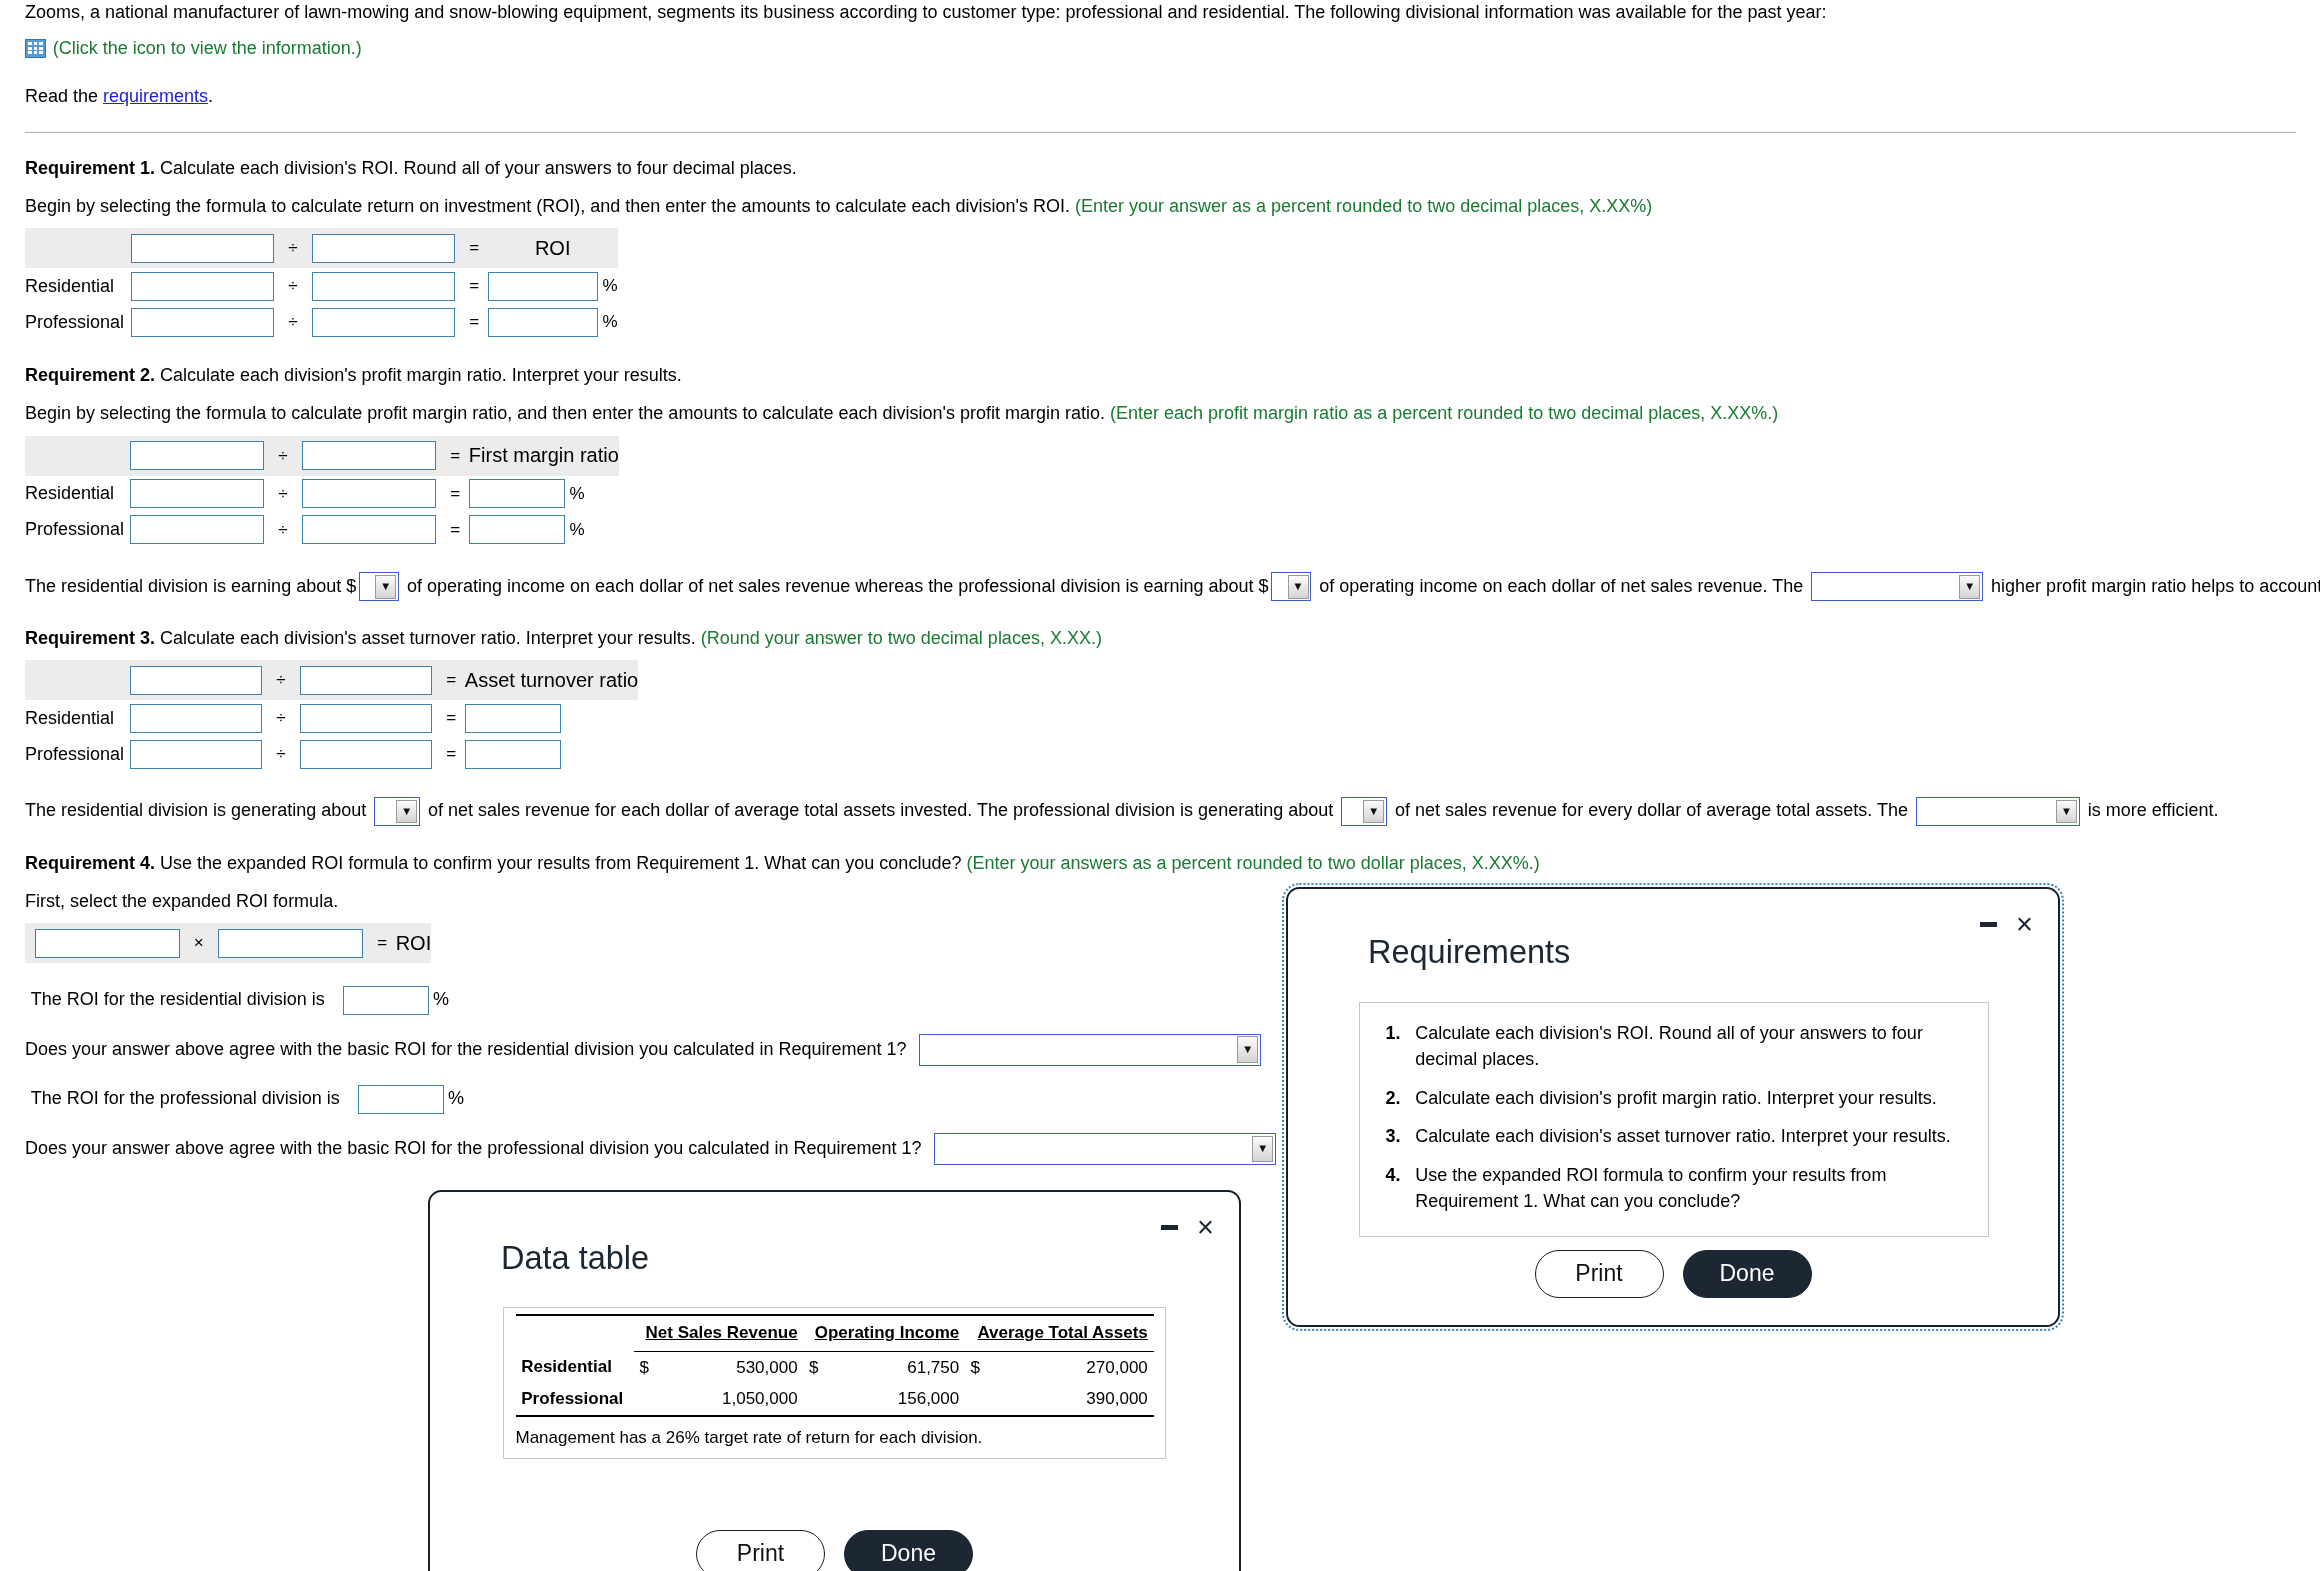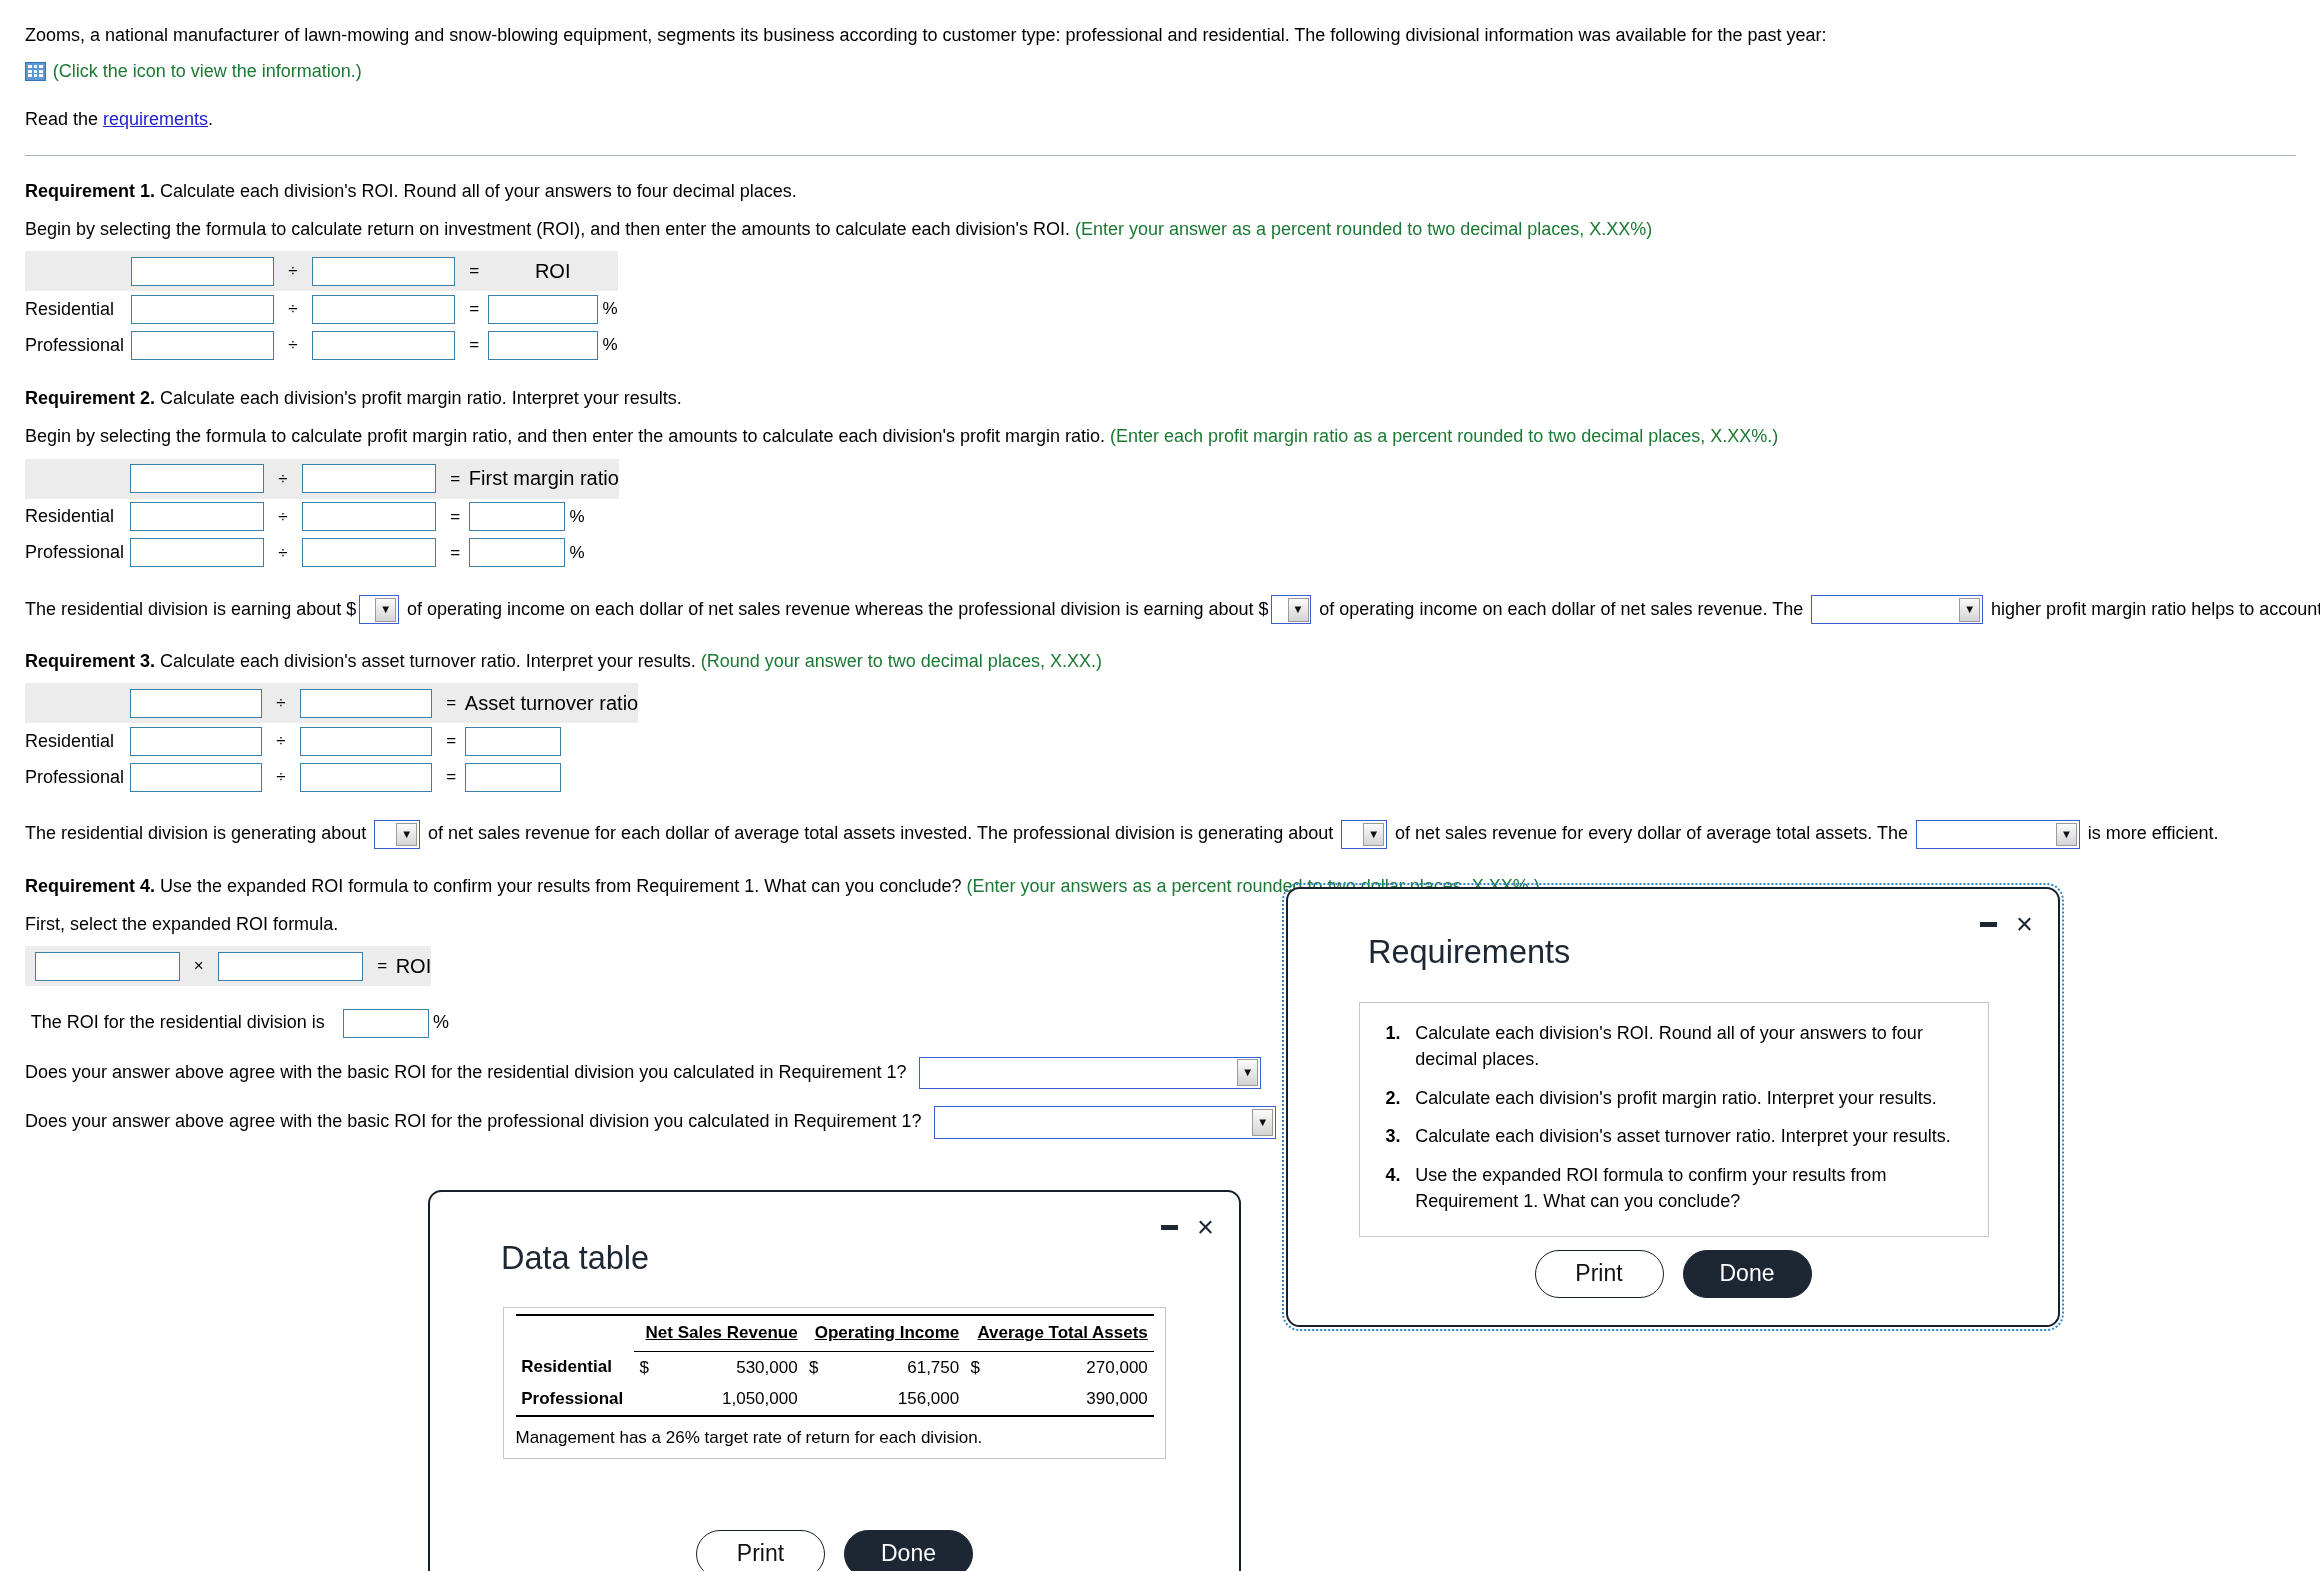--- a/index.html
+++ b/index.html
@@ -9,21 +9,21 @@
     background:#ffffff;
     font-family:"Liberation Sans", sans-serif;
     font-size:18px;
     color:#000000;
     position:relative;
     overflow:hidden;
   }
   .page { position:absolute; inset:0; padding:0 25px; }
 
   
-  .intro-line { font-size:18px; line-height:1.35; padding-top:23px; }
+  .intro-line { font-size:18px; line-height:1.35; padding-top:0; }
   .icon-row { display:flex; align-items:center; gap:6.7px; margin-top:13.4px; }
   .grid-icon {
     width:21px; height:19px; flex:0 0 auto;
     background:#5b9bd5;
     border:1px solid #2e75b6;
     display:grid; grid-template-columns:1fr 1fr 1fr; grid-template-rows:1fr 1fr 1fr;
     gap:1.4px; padding:2.4px;
   }
   .grid-icon i { background:#ffffff; display:block; }
   .green { color:#1a7a33; }
@@ -337,20 +337,24 @@
   <div class="sent" style="margin-top:19px;padding-left:5.7px">
     <span>The ROI for the residential division is</span>
     <span class="tb" style="display:inline-block;width:86px;vertical-align:middle;margin:0 3.8px 0 13.4px"></span><span>%</span>
   </div>
 
   <div class="sent" style="margin-top:15.3px">
     <span>Does your answer above agree with the basic ROI for the residential division you calculated in Requirement 1?</span>
     <span class="dd" style="width:342px;height:32.5px;margin-left:7.6px"><span class="arw">▼</span></span>
   </div>
 
+  <div class="sent" style="margin-top:15.3px;padding-left:5.7px">
+    <span>The ROI for the professional division is</span>
+    <span class="tb" style="display:inline-block;width:86px;vertical-align:middle;margin:0 3.8px 0 13.4px"></span><span>%</span>
+  </div>
 
   <div class="sent" style="margin-top:15.3px">
     <span>Does your answer above agree with the basic ROI for the professional division you calculated in Requirement 1?</span>
     <span class="dd" style="width:342px;height:32.5px;margin-left:7.6px"><span class="arw">▼</span></span>
   </div>
 
 </div>
 
 <div class="dialog focused" style="left:1286px; top:887px; width:774px; height:440px;">
   <div class="dlg-ctrls">

